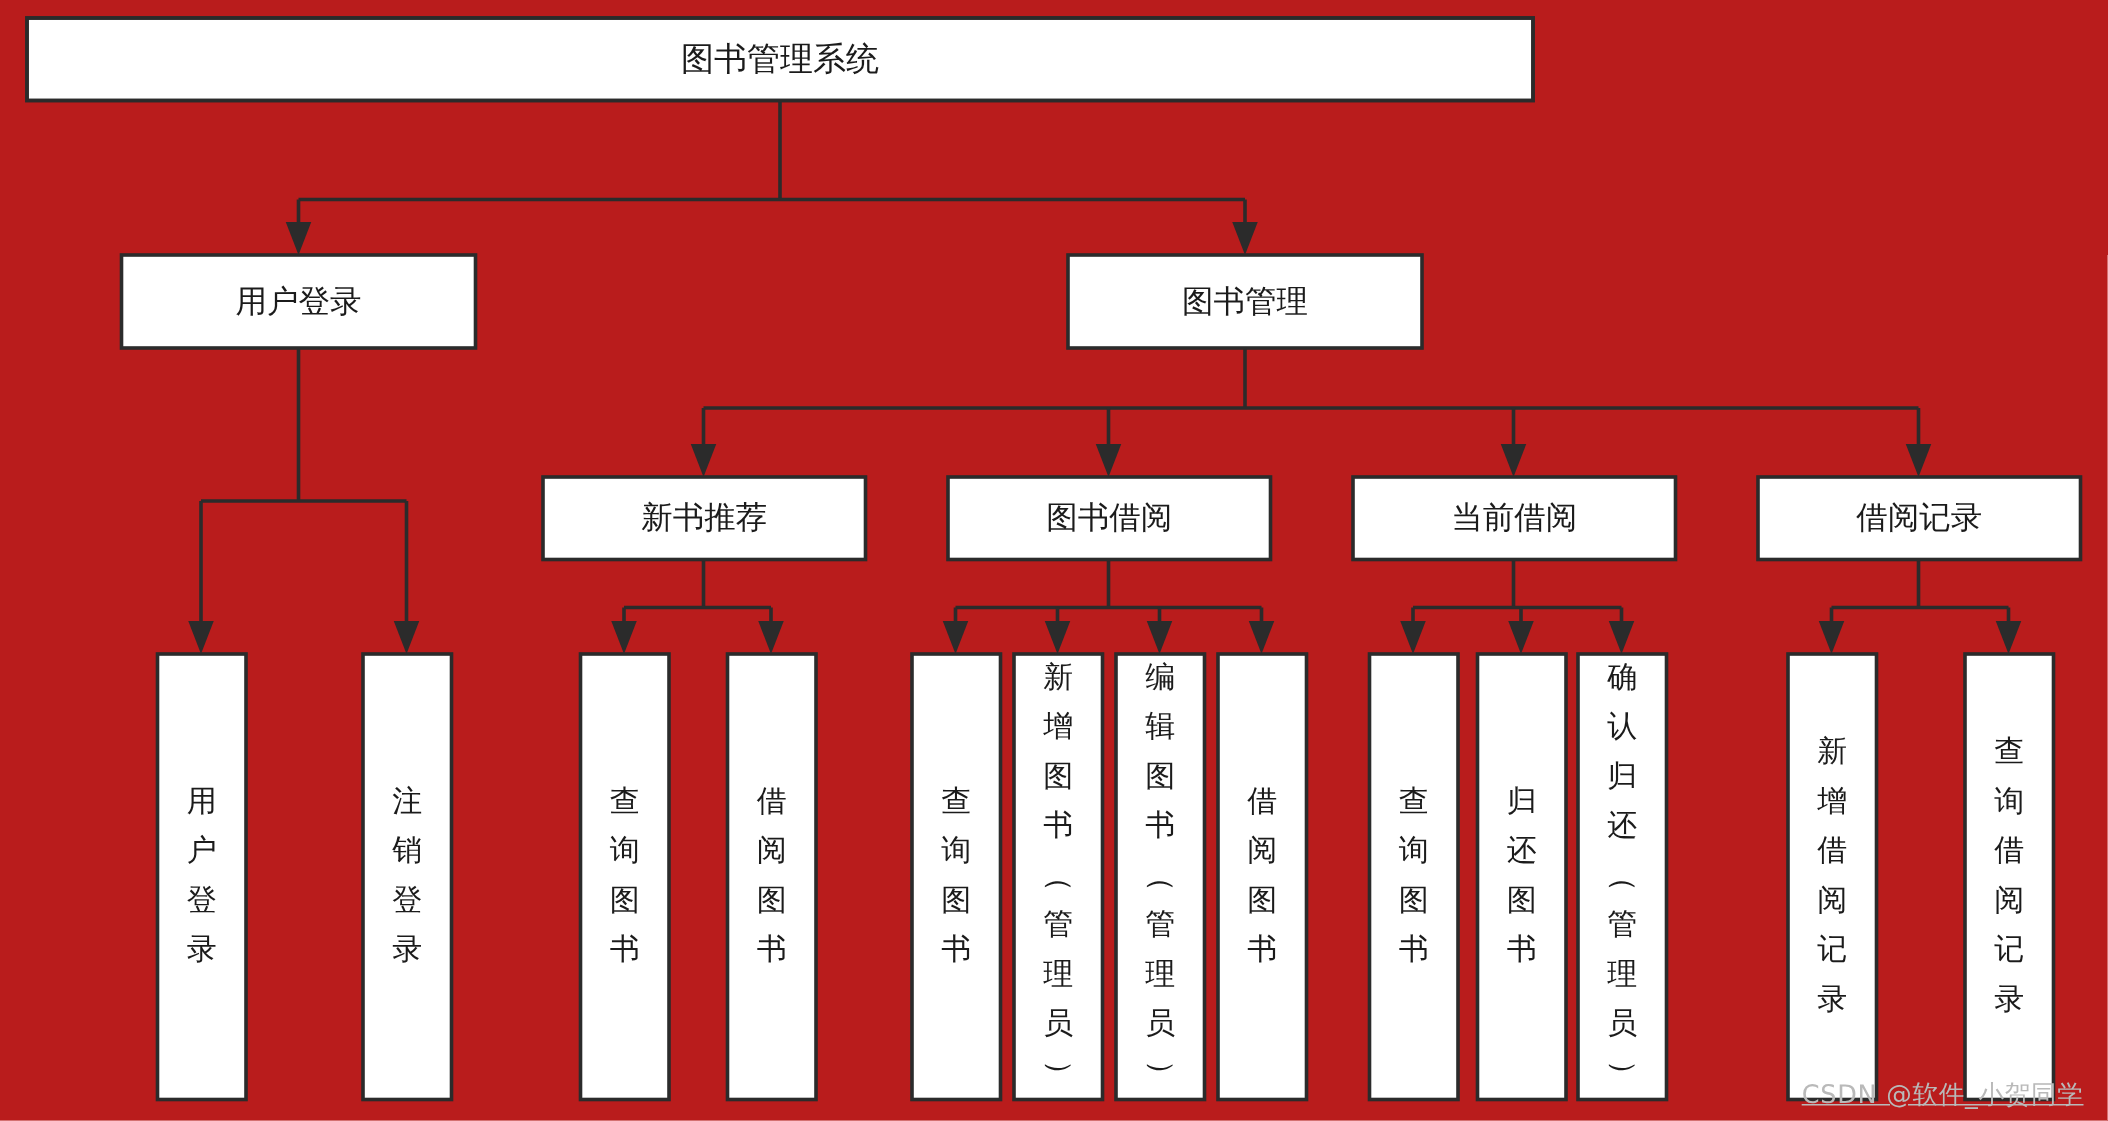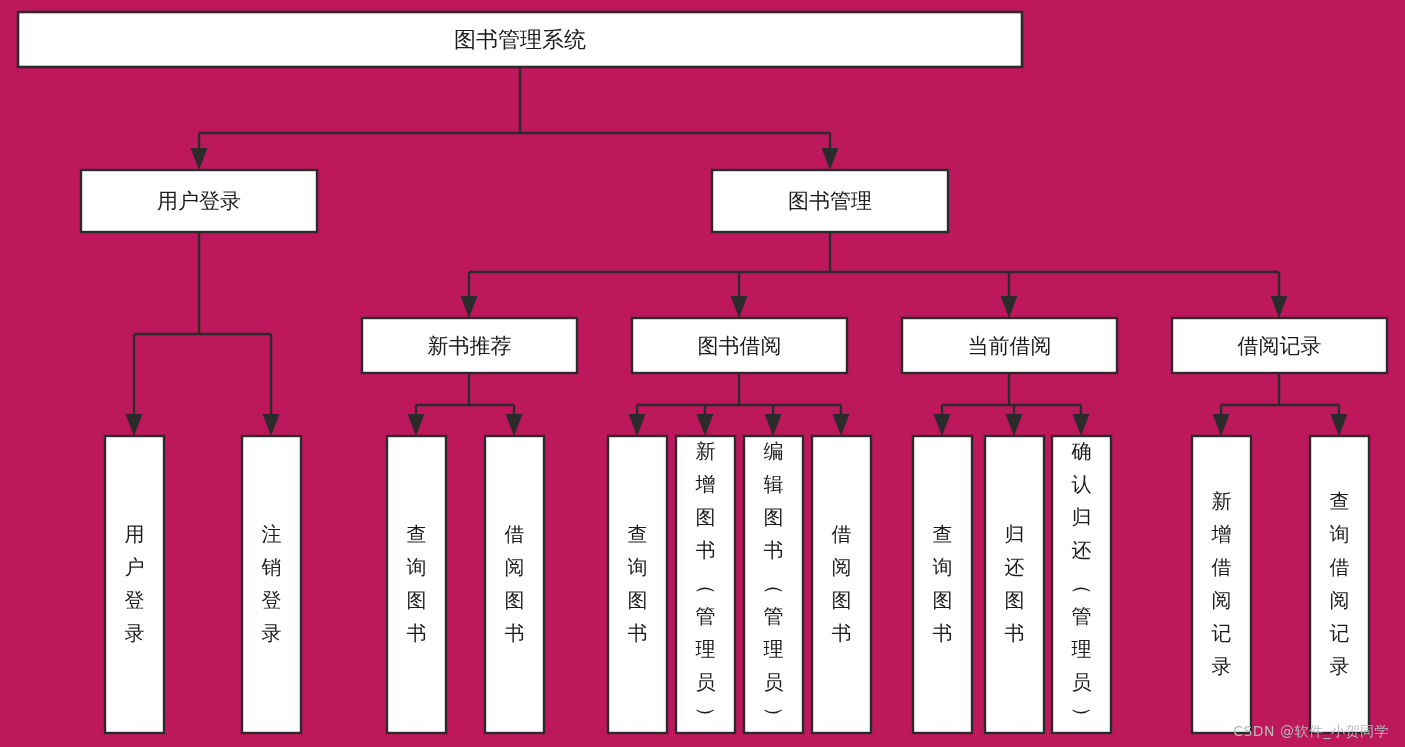--- a/index.html
+++ b/index.html
@@ -12,21 +12,21 @@
     width: 1405px;
     height: 747px;
     font-family: "DejaVu Sans", "Liberation Sans", sans-serif;
     overflow: hidden;
     position: relative;
   }
   #diagram-root {
     position: relative;
     width: 1405px;
     height: 747px;
-    background: #be185d;
+    background: #b91c1c;
   }
   svg#chart-svg {
     position: absolute;
     top: 0;
     left: 0;
     width: 1405px;
     height: 747px;
     display: block;
   }
   .node-box {
@@ -64,25 +64,26 @@
     font-family: "DejaVu Sans", "Liberation Sans", sans-serif;
     font-size: 20px;
     text-anchor: middle;
     dominant-baseline: middle;
   }
   .watermark {
     position: absolute;
     right: 16px;
     bottom: 6px;
     font-family: "DejaVu Sans", "Liberation Sans", sans-serif;
-    font-size: 14px;
+    font-size: 17px;
     color: #b9b9b9;
     letter-spacing: 0.5px;
     white-space: nowrap;
     user-select: none;
+    text-decoration: underline;
   }
 </style>
 </head>
 <body>
 
 <div id="diagram-root">
   <svg id="chart-svg" viewBox="0 0 1405 747" xmlns="http://www.w3.org/2000/svg">
     <g id="connector-layer">
         <g>
           <line x1="520" y1="67" x2="520" y2="133" class="connector"></line>

